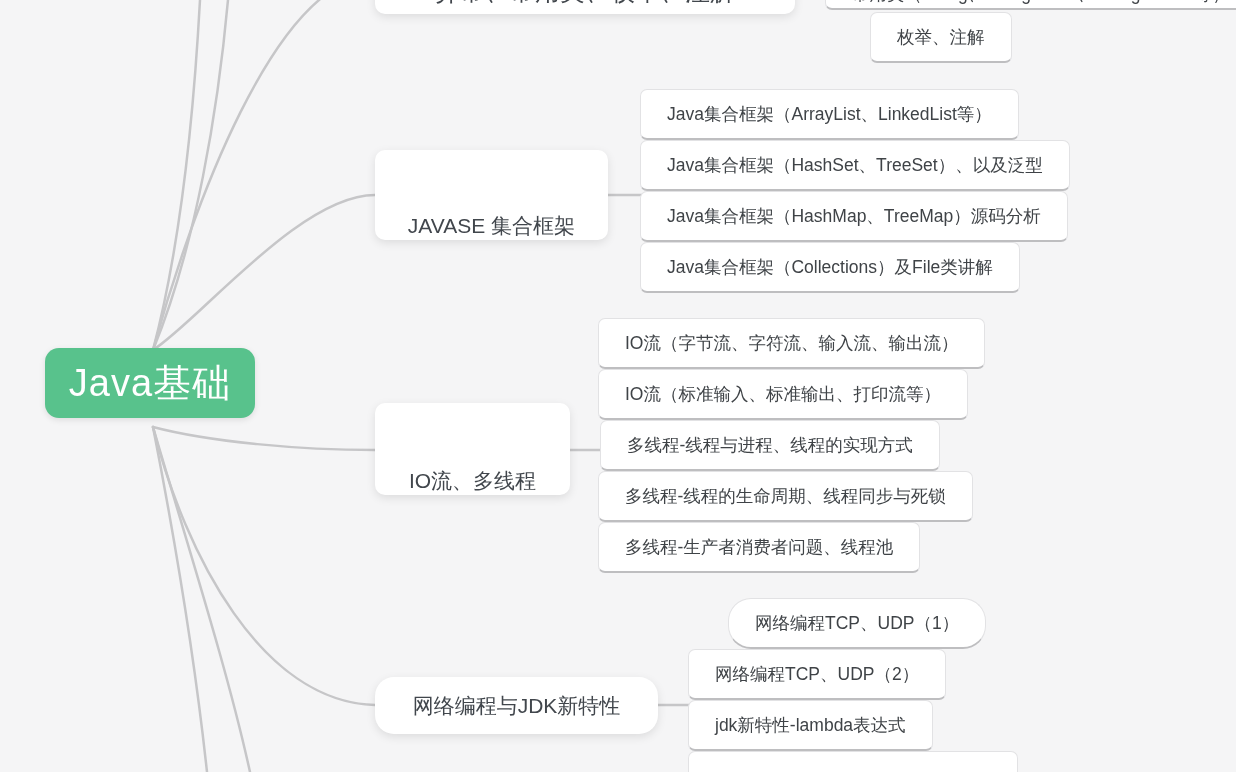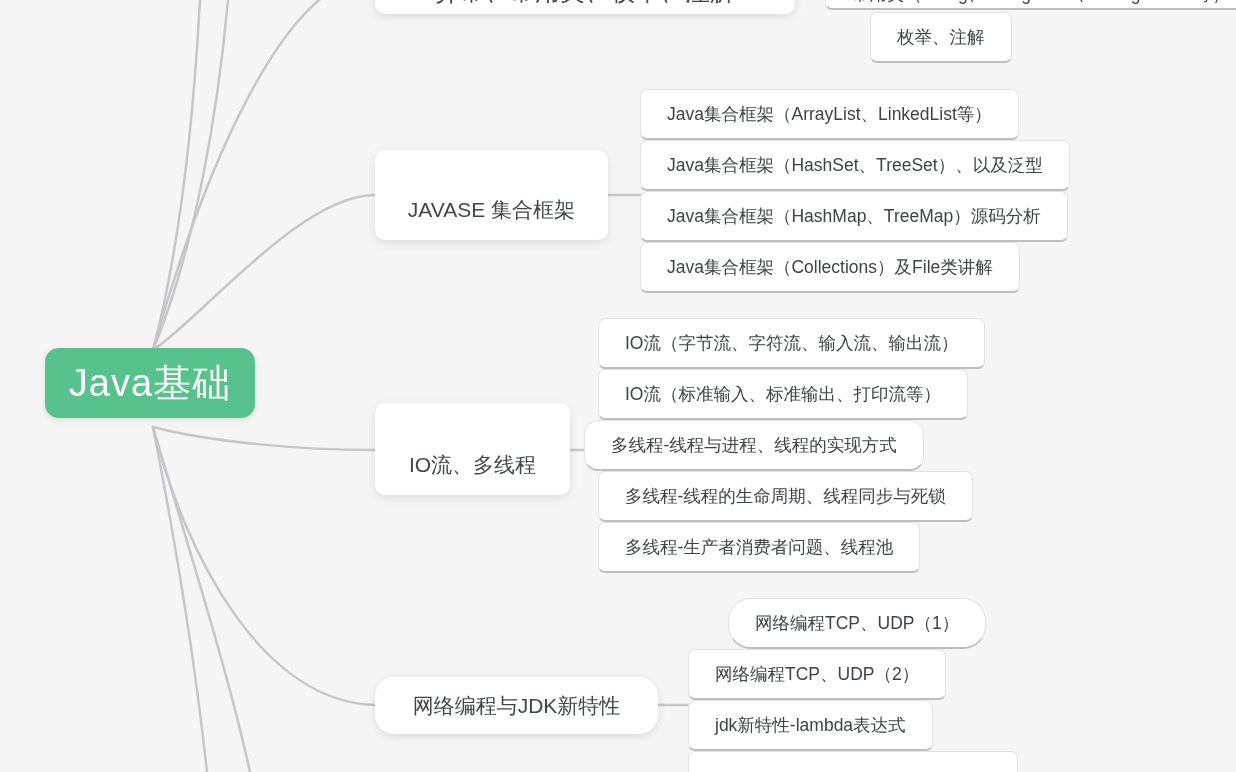--- a/index.html
+++ b/index.html
@@ -20,21 +20,21 @@
     box-shadow:0 2px 6px rgba(0,0,0,0.10);
     z-index:2;
   }
 
   .card{
     background:#ffffff;color:#41464c;border-radius:10px;
     font-size:21px;
     box-shadow:0 3px 10px rgba(0,0,0,0.10);
     z-index:2;
   }
-  .card.low{align-items:flex-end;padding-bottom:16px;}
+  .card.low{align-items:flex-end;}
 
   .leaf{
     background:#ffffff;color:#3f4347;
     border:1px solid #e2e2e4;border-bottom:2px solid #bebec0;
     border-radius:7px;font-size:17.5px;
     height:51px;padding:0 26px;
     justify-content:flex-start;
     z-index:1;
   }
   .leaf.clipped{align-items:flex-end;padding-bottom:2px;}
@@ -98,21 +98,21 @@
 
   <div class="node card low" style="left:375px;top:403px;width:195px;height:92px;">
     <span>IO流、多线程</span>
   </div>
   <div class="node leaf" style="left:598px;top:318px;">
     <span>IO流（字节流、字符流、输入流、输出流）</span>
   </div>
   <div class="node leaf" style="left:598px;top:369px;">
     <span>IO流（标准输入、标准输出、打印流等）</span>
   </div>
-  <div class="node leaf" style="left:584px;top:420px;border-radius:14px;">
+  <div class="node leaf" style="left:600px;top:420px;">
     <span>多线程-线程与进程、线程的实现方式</span>
   </div>
   <div class="node leaf" style="left:598px;top:471px;">
     <span>多线程-线程的生命周期、线程同步与死锁</span>
   </div>
   <div class="node leaf" style="left:598px;top:522px;">
     <span>多线程-生产者消费者问题、线程池</span>
   </div>
 
   <div class="node card" style="left:375px;top:677px;width:283px;height:57px;border-radius:19px;">

